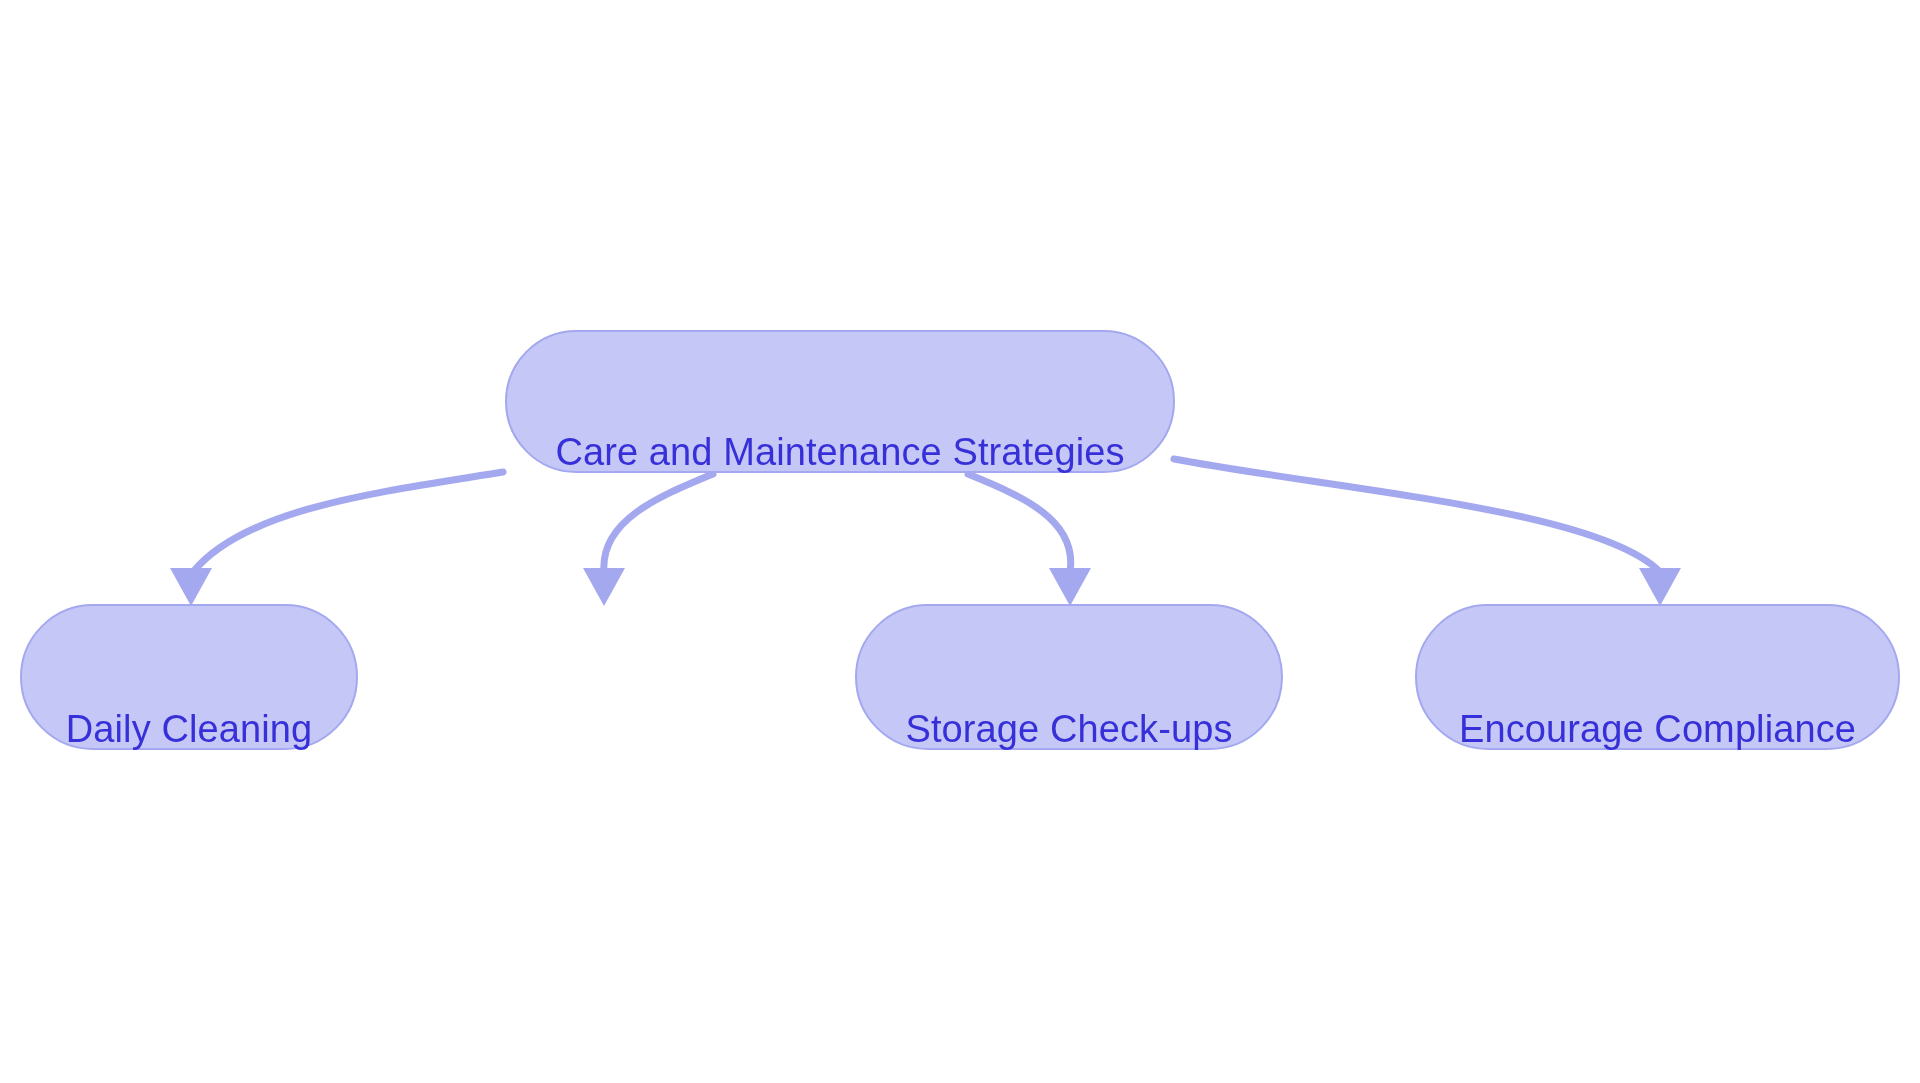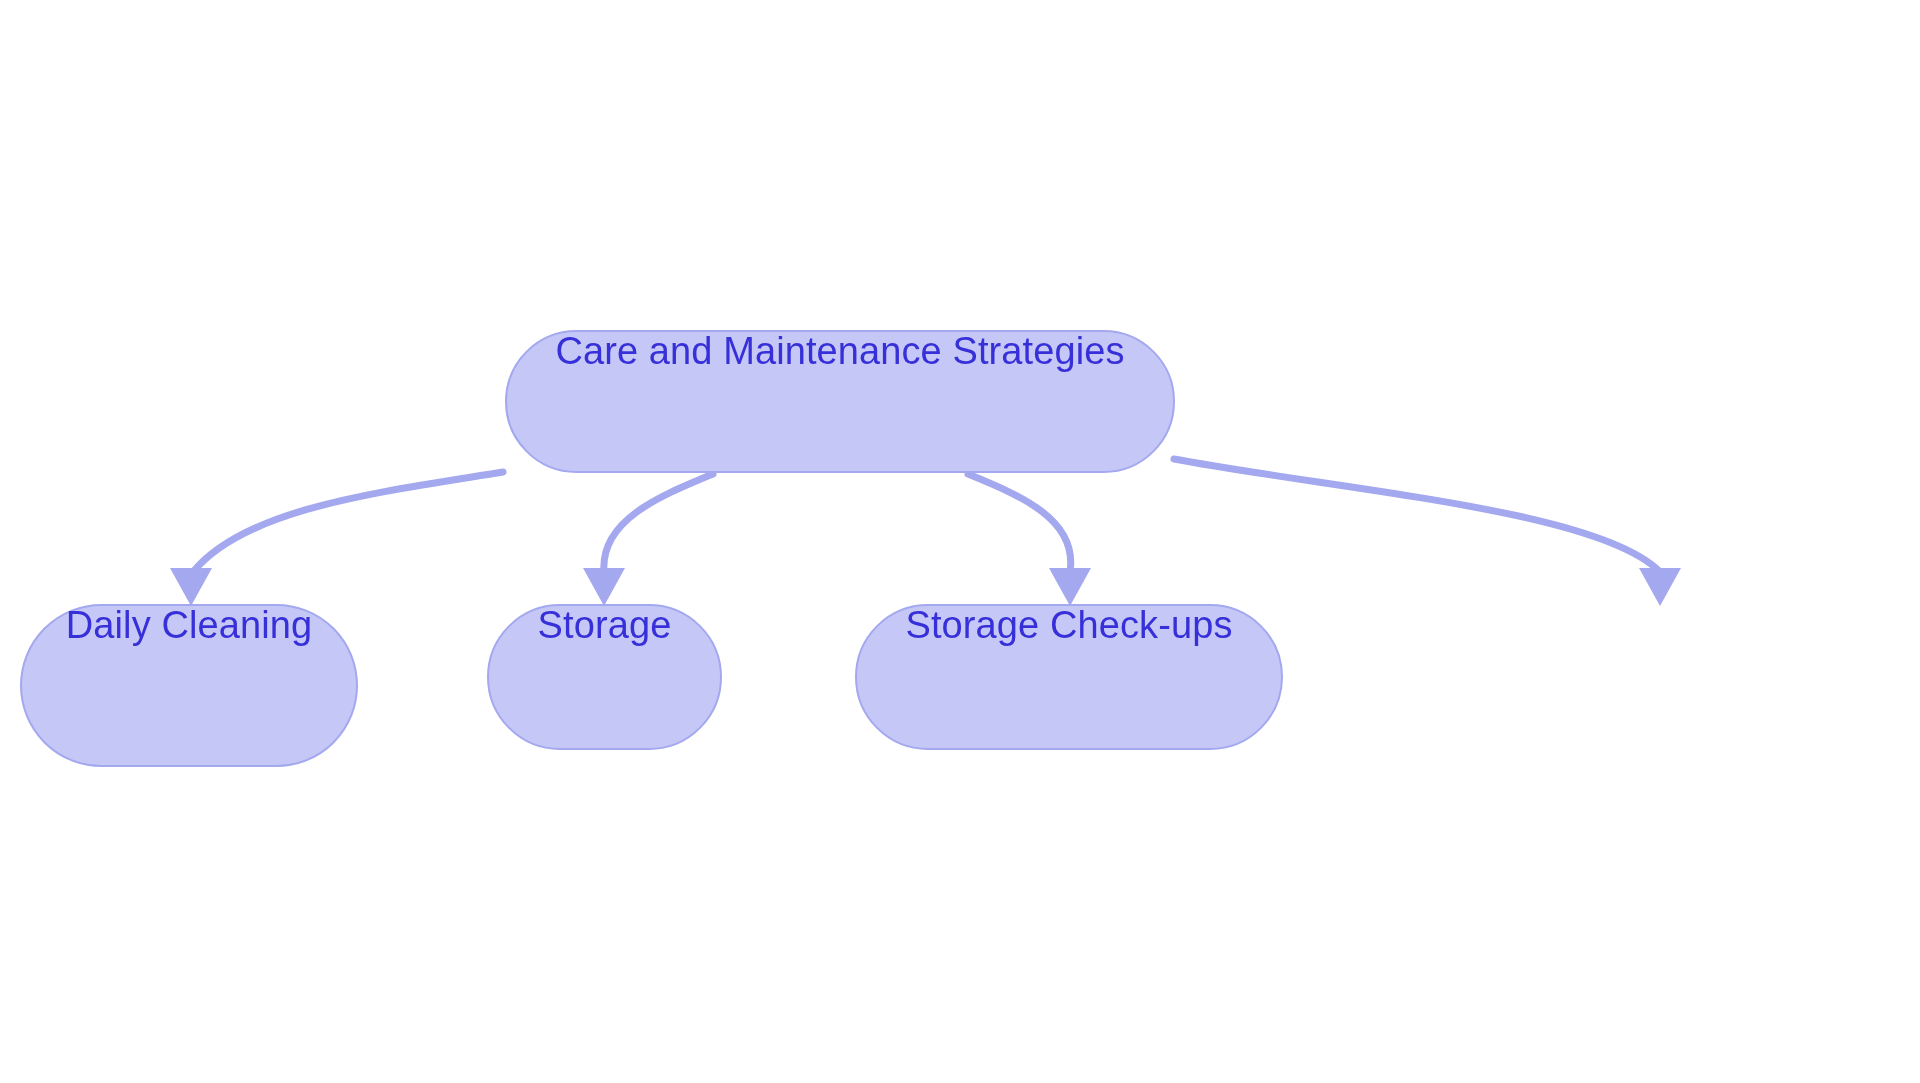--- a/index.html
+++ b/index.html
@@ -25,21 +25,21 @@
     left: 0;
     top: 0;
     width: 1920px;
     height: 1083px;
     pointer-events: none;
   }
   .node {
     position: absolute;
     box-sizing: border-box;
     display: flex;
-    align-items: flex-start;
+    align-items: flex-end;
     justify-content: center;
     background: #c5c8f7;
     border: 2px solid #a3a8ef;
     border-radius: 9999px;
     color: #3730d8;
     white-space: nowrap;
   }
   .node-label {
     font-size: 38px;
     font-weight: 400;
@@ -50,21 +50,21 @@
   #node-root {
     left: 505px;
     top: 330px;
     width: 670px;
     height: 143px;
   }
   #node-daily-cleaning {
     left: 20px;
     top: 604px;
     width: 338px;
-    height: 163px;
+    height: 146px;
   }
   #node-storage {
     left: 487px;
     top: 604px;
     width: 235px;
     height: 146px;
   }
   #node-routine-checkups {
     left: 855px;
     top: 604px;
@@ -118,22 +118,22 @@
   </svg>
 
   <div class="node" id="node-root">
     <span class="node-label">Care and Maintenance Strategies</span>
   </div>
 
   <div class="node" id="node-daily-cleaning">
     <span class="node-label">Daily Cleaning</span>
   </div>
 
-  <div class="node" id="node-storage">
-    <span class="node-label">Storage</span>
-  </div>
 
   <div class="node" id="node-routine-checkups">
     <span class="node-label">Storage Check-ups</span>
   </div>
 
+  <div class="node" id="node-encourage-compliance">
+    <span class="node-label">Encourage Compliance</span>
+  </div>
 
 </div>
 
 </body></html>

